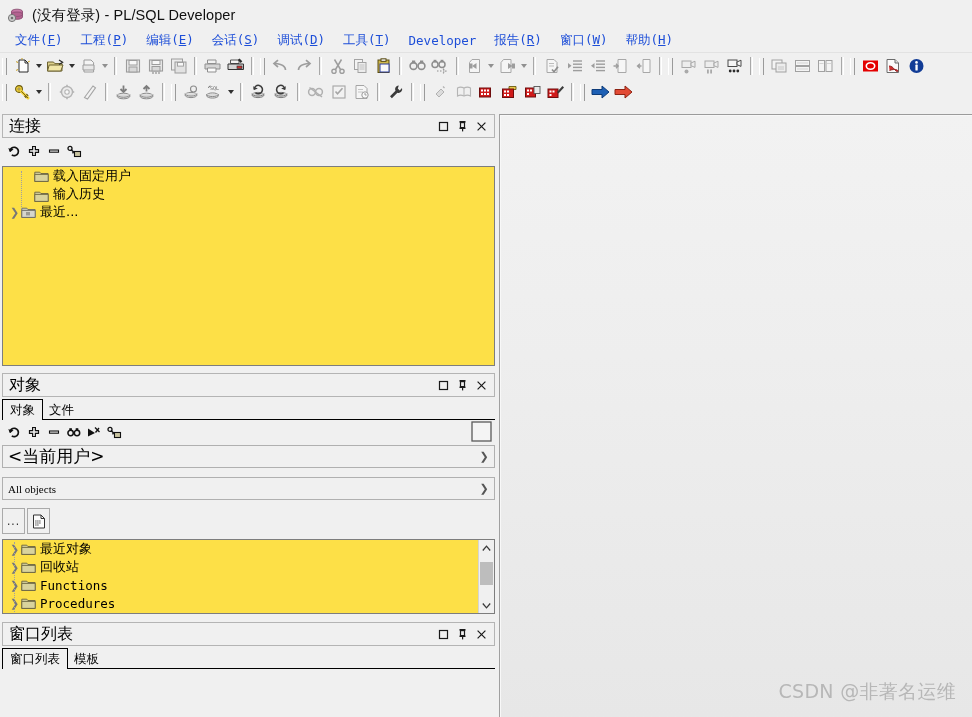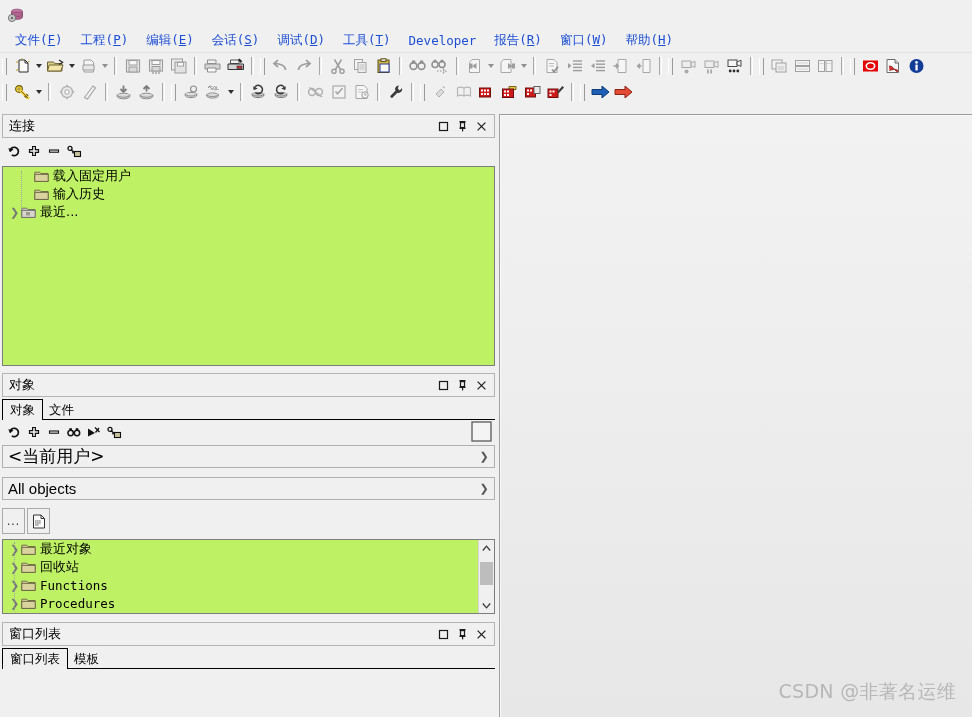--- a/index.html
+++ b/index.html
@@ -62,28 +62,28 @@
   
   .left-dock {
     position: absolute; left: 0; top: 114px; width: 497px; bottom: 0;
     background: #f0f0f0;
   }
   .panel-head {
     height: 22px; display: flex; align-items: center;
     background: #f0f0f0; border: 1px solid #b4b4b4;
     margin: 0 2px;
   }
-  .panel-title { font-size: 13px; padding-left: 6px; flex: 1 1 auto; font-family:"DejaVu Sans", sans-serif;}
+  .panel-title { font-size: 16px; padding-left: 6px; flex: 1 1 auto; font-family:"DejaVu Sans", sans-serif;}
   .panel-btns { display: flex; align-items: center; padding-right: 4px; gap: 2px;}
   .pbtn { width: 17px; height: 16px; display:flex;align-items:center;justify-content:center; }
 
   .tree-box {
     margin: 3px 2px 0 2px;
     border: 1px solid #7d7d7d;
-    background: #bef264;
+    background: #fde047;
     position: relative;
     overflow: hidden;
   }
   .tree-row {
     display: flex; align-items: center; height: 18px;
     padding-left: 8px; font-size: 13px; white-space: nowrap;
     font-family: "DejaVu Sans", sans-serif;
   }
   .tree-row .lbl-mono { font-family:"DejaVu Sans Mono", monospace; font-size:12.5px; }
   .expander { width: 13px; height:18px; display:flex;align-items:center;justify-content:center; flex:0 0 auto;}
@@ -112,21 +112,21 @@
   .tab-filler { flex: 1 1 auto; border-bottom: 1px solid #000; height: 19px; }
 
   .mini-toolbar { height: 24px; display:flex; align-items:center; padding-left:4px; position:relative; }
   .mini-btn { width:20px;height:20px;display:flex;align-items:center;justify-content:center;flex:0 0 auto; }
 
   .combo {
     margin: 1px 2px; height: 21px; border: 1px solid #b0b0b0; background: #f0f0f0;
     display: flex; align-items: center; position: relative;
   }
   .combo-text { padding-left: 5px; font-size: 17px; flex:1 1 auto; font-family:"DejaVu Sans", sans-serif;}
-  .combo-text.mono { font-family: Liberation Sans, sans-serif; font-size: 15px;}
+  .combo-text.mono { font-family: Liberation Serif, serif; font-size: 11px;}
   .combo-arrow { width: 20px; display:flex;align-items:center;justify-content:center; color:#555; font-size:11px;}
 
   .searchrow { display:flex; align-items:center; margin: 2px 2px 0 2px; gap:2px;}
   .search-input {
     flex: 1 1 auto; height: 22px; border: 1px solid #7d7d7d; background:#fff;
     display:flex; align-items:center; padding-left:5px;
     font-style: italic; color: #6a6a6a; font-size: 13px; font-family:"DejaVu Sans", sans-serif;
   }
   .sq-btn {
     width: 21px; height: 24px; border: 1px solid #aaaaaa; background: #f0f0f0;
@@ -165,20 +165,21 @@
   <div class="titlebar">
     <span class="title-icon">
       <svg width="18" height="18" viewBox="0 0 18 18">
         <ellipse cx="10" cy="5.5" rx="5.5" ry="2.3" fill="#c87ba8" stroke="#8a4f72" stroke-width="0.9"></ellipse>
         <path d="M4.5 5.5 V11 a5.5 2.3 0 0 0 11 0 V5.5" fill="#b3618f" stroke="#8a4f72" stroke-width="0.9"></path>
         <ellipse cx="10" cy="8.3" rx="5.5" ry="2.2" fill="none" stroke="#8a4f72" stroke-width="0.7"></ellipse>
         <circle cx="5" cy="12" r="3.6" fill="#c9c9c9" stroke="#6b6b6b" stroke-width="0.9"></circle>
         <circle cx="5" cy="12" r="1.3" fill="#6f6f6f"></circle>
       </svg>
     </span>
+    <span class="title-text">(没有登录) - PL/SQL Developer</span>
   </div>
 
   <div class="menubar">
     <div class="menu-item"><span>文件</span>(<span class="ul">F</span>)</div>
     <div class="menu-item"><span>工程</span>(<span class="ul">P</span>)</div>
     <div class="menu-item"><span>编辑</span>(<span class="ul">E</span>)</div>
     <div class="menu-item"><span>会话</span>(<span class="ul">S</span>)</div>
     <div class="menu-item"><span>调试</span>(<span class="ul">D</span>)</div>
     <div class="menu-item"><span>工具</span>(<span class="ul">T</span>)</div>
     <div class="menu-item"><span>Developer</span></div>
@@ -763,21 +764,21 @@
       <div class="tree-row" style="padding-left:18px;">
         <span class="expander"></span>
         <span class="folder">
           <svg width="15" height="13" viewBox="0 0 15 13">
             <path d="M0.8 2.2 h5 l1.1 1.3 h7.2 v8 h-13.3 z" fill="#d8d3a0" stroke="#6a6340" stroke-width="0.9"></path>
             <path d="M0.8 4.4 h13.4 v7 h-13.4 z" fill="#d9d39d" stroke="#6a6340" stroke-width="0.9"></path>
           </svg>
         </span>
         <span>载入固定用户</span>
       </div>
-      <div class="tree-row" style="padding-left:18px;">
+      <div class="tree-row" style="padding-left:18px;align-items:flex-end;">
         <span class="expander"></span>
         <span class="folder">
           <svg width="15" height="13" viewBox="0 0 15 13">
             <path d="M0.8 2.2 h5 l1.1 1.3 h7.2 v8 h-13.3 z" fill="#d8d3a0" stroke="#6a6340" stroke-width="0.9"></path>
             <path d="M0.8 4.4 h13.4 v7 h-13.4 z" fill="#d9d39d" stroke="#6a6340" stroke-width="0.9"></path>
           </svg>
         </span>
         <span>输入历史</span>
       </div>
       <div class="tree-row" style="padding-left:5px;">

